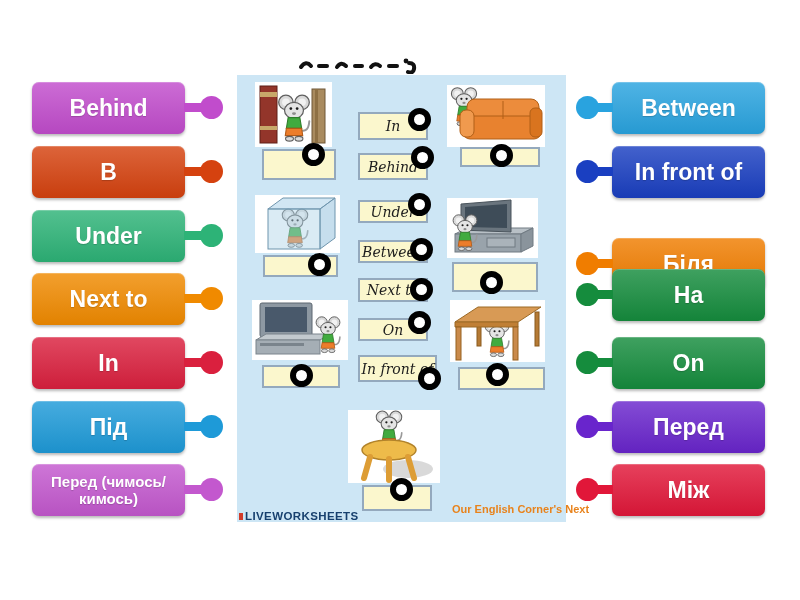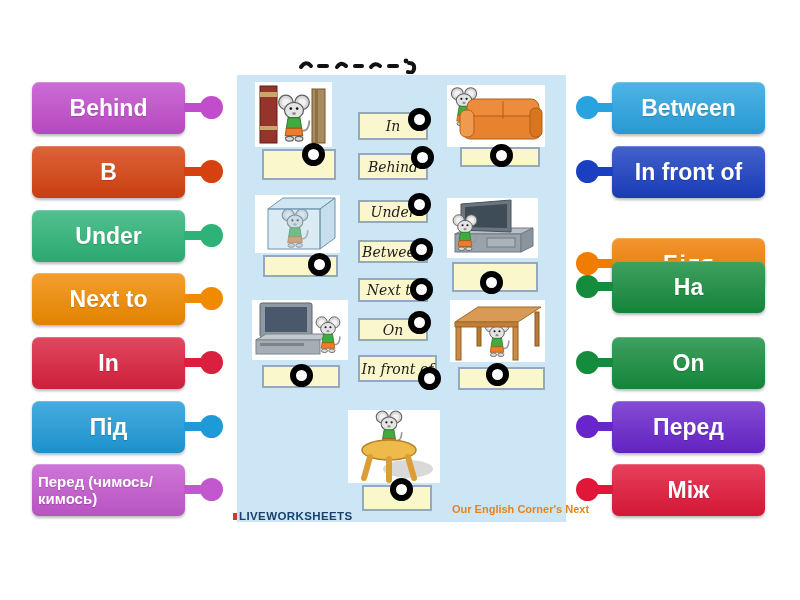--- a/index.html
+++ b/index.html
@@ -26,21 +26,21 @@
     background-color:var(--c,#888);
   }
   .btn.left  .stub { right:-19px; }
   .btn.right .stub { left:-19px; }
   .btn .dot {
     position:absolute; width:23px; height:23px; border-radius:50%;
     background-color:var(--c,#888); top:14px; cursor:pointer;
   }
   .btn.left  .dot { right:-38px; }
   .btn.right .dot { left:-36px; }
-  .btn.small-label { font-size:15px; line-height:1.15; padding:4px 6px; }
+  .btn.small-label { font-size:15px; line-height:1.15; text-align:center; padding:4px 6px; }
 
   
   .panel {
     position:absolute; left:237px; top:75px; width:329px; height:447px;
     background:var(--panel-bg,#cde6f5);
   }
   .pic { position:absolute; background:#fff; }
   .pic svg { display:block; width:100%; height:100%; }
 
   .wbox {
@@ -54,21 +54,21 @@
   }
   .ring {
     position:absolute; width:23px; height:23px; border-radius:50%;
     background:#fff; border:6.5px solid #000; cursor:pointer; z-index:5;
   }
 
   
   .title-frag { position:absolute; left:293px; top:55px; width:140px; height:19px; }
 
   .footer-left {
-    position:absolute; left:233px; top:510px;
+    position:absolute; left:239px; top:510px;
     font-size:11.5px; font-weight:bold; letter-spacing:.4px;
     color:var(--lw-color,#17406e);
     display:flex; align-items:center; gap:2px;
   }
   .footer-left .red-sq { width:4px; height:7px; background:#d23b2a; display:inline-block; }
   .footer-right {
     position:absolute; left:452px; top:503px;
     font-size:11px; font-weight:bold;
     color:var(--blog-color,#e8831c);
   }
@@ -138,21 +138,21 @@
 <div class="btn right" style="top: 146px; --c: #1a3fc1;">
   <span>In front of</span>
   <span class="stub"></span>
   <span class="dot"></span>
 </div>
 <div class="btn right" style="top: 210px; margin-top: 28px; --c: #f07d00;">
   <span>Біля</span>
   <span class="stub"></span>
   <span class="dot"></span>
 </div>
-<div class="btn right" style="top: 261px; --c: #158c3d;">
+<div class="btn right" style="top: 269px; --c: #158c3d;">
   <span>На</span>
   <span class="stub"></span>
   <span class="dot"></span>
 </div>
 <div class="btn right" style="top: 337px; --c: #158c3d;">
   <span>On</span>
   <span class="stub"></span>
   <span class="dot"></span>
 </div>
 <div class="btn right" style="top: 401px; --c: #6925cc;">

